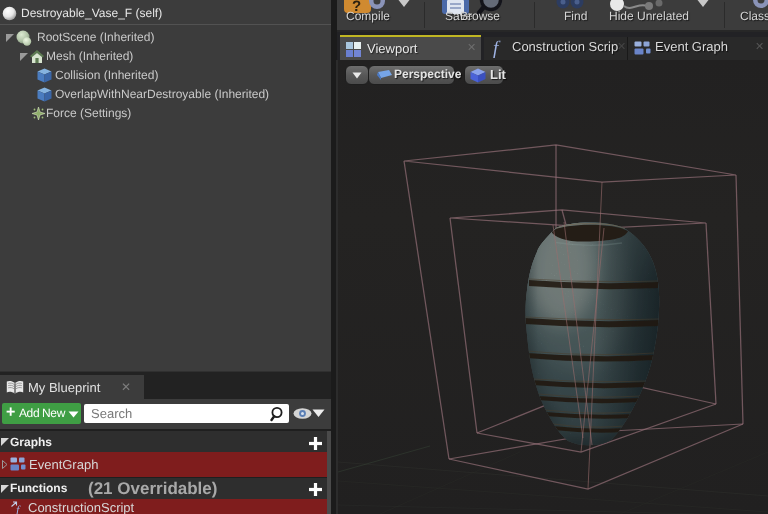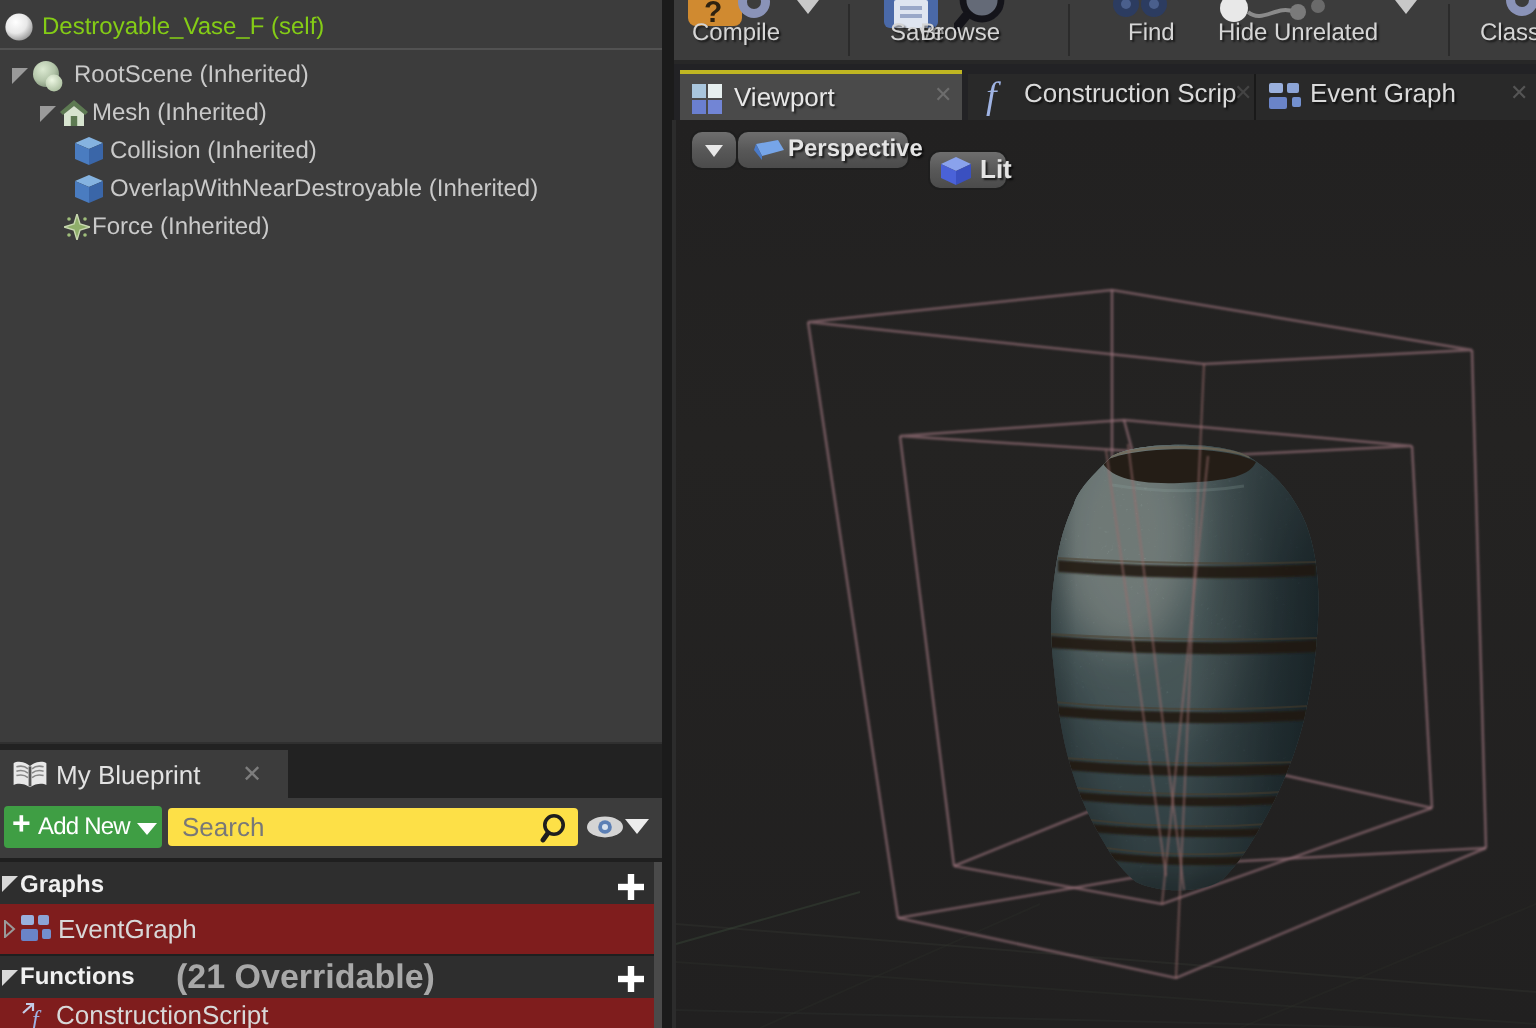--- a/index.html
+++ b/index.html
@@ -8,42 +8,42 @@
        -webkit-font-smoothing:antialiased;text-rendering:geometricPrecision;}
   .abs{position:absolute;}
   
   #leftpanel{left:0;top:0;width:331px;height:514px;background:#3c3c3c;}
   .trow{position:absolute;left:0;width:331px;height:19px;color:#c9c9c9;font-size:12px;line-height:19px;white-space:nowrap;}
   
   #mbstrip{left:0;top:371px;width:331px;height:28px;background:#222222;border-top:1px solid #303030;}
   #mbtab{left:0;top:3px;width:144px;height:25px;background:#3c3c3c;color:#e2e2e2;font-size:13px;line-height:25px;}
   #btnrow{left:0;top:399px;width:331px;height:29px;background:#3c3c3c;}
   #addnew{left:2px;top:4px;width:79px;height:21px;background:#3f9e44;border-radius:2px;color:#fff;font-size:12px;line-height:21px;}
-  #search{left:84px;top:5px;width:205px;height:19px;background:#fde047;border-radius:2px;color:#787878;font-size:13px;line-height:19px;}
+  #search{left:84px;top:5px;width:205px;height:19px;background:#ffffff;border-radius:2px;color:#787878;font-size:13px;line-height:19px;}
   .hdr{position:absolute;left:0;width:331px;background:#2e2e2e;color:#f0f0f0;font-size:12px;font-weight:bold;}
   .lrow{position:absolute;left:0;width:331px;background:#7f1d1d;color:#d8d8d8;font-size:13px;}
   
   #toolbar{left:331px;top:0;width:437px;height:30px;background:#3c3c3c;border-bottom:2px solid #272727;}
   .tlabel{position:absolute;top:9px;color:#d5d5d5;font-size:12px;text-shadow:1px 1px 1px rgba(0,0,0,.6);white-space:nowrap;}
   .tsep{position:absolute;top:2px;width:1px;height:26px;background:#2b2b2b;}
   #tabbar{left:331px;top:32px;width:437px;height:28px;background:#222225;}
   #viewport{left:331px;top:60px;width:478px;height:454px;background:#232221;}
   #splitv{left:331px;top:0px;width:6px;height:514px;background:#1b1b1b;z-index:6;}
   #splitv2{left:336px;top:60px;width:2px;height:454px;background:#2c2c2c;z-index:6;}
   .vbtn{position:absolute;height:18px;border-radius:6px;border:1px solid #1e1e1e;
         background:linear-gradient(#6e6e6e,#585858 50%,#4b4b4b);
         color:#e4e4e4;font-size:13px;font-weight:bold;line-height:17px;text-shadow:1px 1px 1px rgba(0,0,0,.7);}
 </style>
 </head>
 <body>
 <div id="app">
 
   <div class="abs" id="leftpanel">
 
-    <div class="trow" style="top:3px;height:21px;line-height:21px;color:#84cc16;">
+    <div class="trow" style="top:3px;height:21px;line-height:21px;color:#e5e5e5;">
       <svg class="abs" style="left:2px;top:3px" width="15" height="15">
           <defs>
         <radialGradient id="sphw" cx="38%" cy="32%" r="75%">
               <stop offset="0" stop-color="#ffffff"></stop>
               <stop offset=".55" stop-color="#e8e8e8"></stop>
               <stop offset="1" stop-color="#909090"></stop>
             </radialGradient>
       </defs>
           <circle cx="7.5" cy="7.5" r="6.8" fill="url(#sphw)"></circle>
         </svg>
@@ -99,21 +99,21 @@
       <span style="position:absolute;left:55px">Collision (Inherited)</span>
     </div>
     <div class="trow" style="top:104px">
       <svg class="abs" style="left:32px;top:3px" width="13" height="13">
         <polygon points="6.5,0 8,5 13,6.5 8,8 6.5,13 5,8 0,6.5 5,5" fill="#8fae6a" stroke="#c8d8b0" stroke-width="0.7"></polygon>
           <circle cx="2.5" cy="2.5" r="0.9" fill="#9fbe7a"></circle>
           <circle cx="10.5" cy="2.5" r="0.9" fill="#9fbe7a"></circle>
           <circle cx="2.5" cy="10.5" r="0.9" fill="#9fbe7a"></circle>
           <circle cx="10.5" cy="10.5" r="0.9" fill="#9fbe7a"></circle>
       </svg>
-      <span style="position:absolute;left:46px">Force (Inherited)</span>
+      <span style="position:absolute;left:46px">Force (Settings)</span>
     </div>
 
     <div class="abs" id="mbstrip">
       <div class="abs" id="mbtab">
         <svg class="abs" style="left:6px;top:5px" width="18" height="16">
           <path d="M9,3 C6,0.5 2.5,0.5 0.8,1.6 L0.8,12.5 C2.5,11.5 6,11.5 9,13.6 C12,11.5 15.5,11.5 17.2,12.5 L17.2,1.6 C15.5,0.5 12,0.5 9,3 Z" fill="#e8e8e8"></path>
           <path d="M9,3.2 L9,13.2" stroke="#555" stroke-width="1.4"></path>
           <path d="M2.2,3.4 C4.4,2.8 6.6,3.2 8,4.4 M2.2,5.6 C4.4,5 6.6,5.4 8,6.6 M2.2,7.8 C4.4,7.2 6.6,7.6 8,8.8 M10,4.4 C11.4,3.2 13.6,2.8 15.8,3.4 M10,6.6 C11.4,5.4 13.6,5 15.8,5.6 M10,8.8 C11.4,7.6 13.6,7.2 15.8,7.8" stroke="#888" stroke-width="0.8" fill="none"></path>
         </svg>
         <span style="position:absolute;left:28px">My Blueprint</span>
@@ -393,21 +393,21 @@
           <polygon points="0.5,0.5 9.5,0.5 5,6.5" fill="#e8e8e8"></polygon>
         </svg>
     </div>
     <div class="vbtn" style="left:37px;top:5px;width:85px;font-size:12px;">
       <svg class="abs" style="left:5px;top:4px" width="19" height="11">
         <polygon points="4,2 15,0 18,5 7,8" fill="#76a5e8"></polygon>
         <polygon points="4,2 7,8 7,10 3,5" fill="#4a7ac8"></polygon>
       </svg>
       <span style="position:absolute;left:25px">Perspective</span>
     </div>
-    <div class="vbtn" style="left:133px;top:15px;width:38px;">
+    <div class="vbtn" style="left:133px;top:5px;width:38px;">
       <svg class="abs" style="left:5px;top:2px" width="16" height="15">
         <polygon points="8,0.5 15.5,4 8,7.5 0.5,4" fill="#8aa2ec"></polygon>
         <polygon points="0.5,4 8,7.5 8,14.5 0.5,11" fill="#4a62d8"></polygon>
         <polygon points="15.5,4 8,7.5 8,14.5 15.5,11" fill="#3a50c0"></polygon>
       </svg>
       <span style="position:absolute;left:25px">Lit</span>
     </div>
   </div>
 </div>
 

